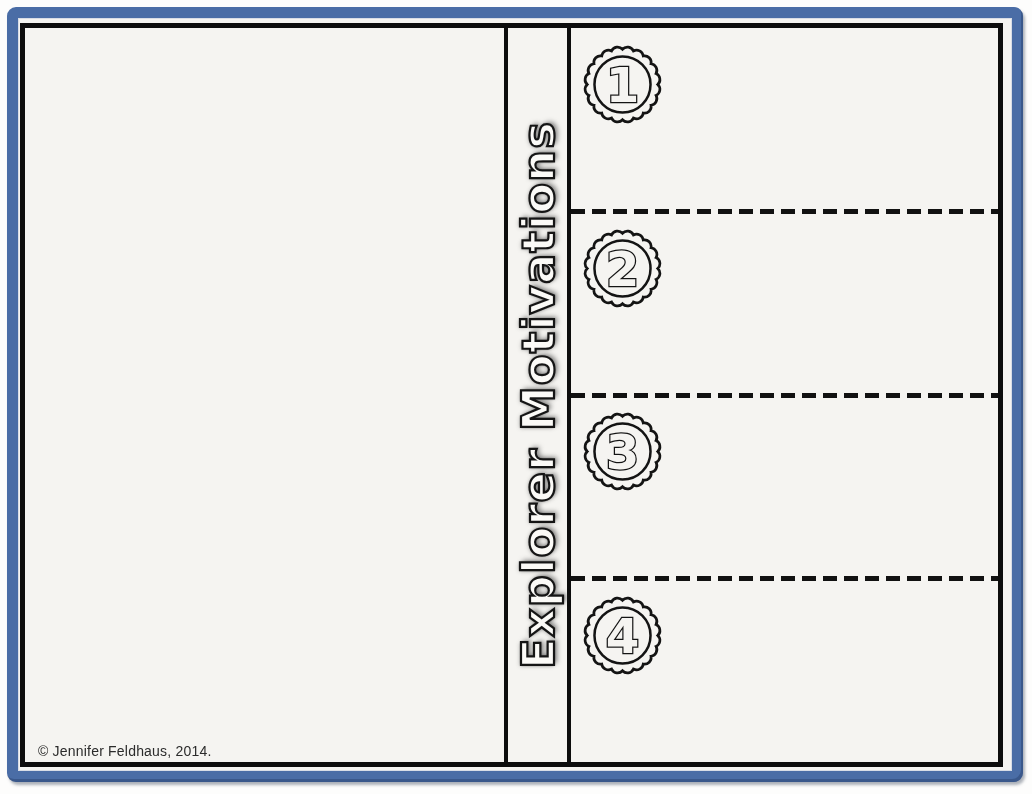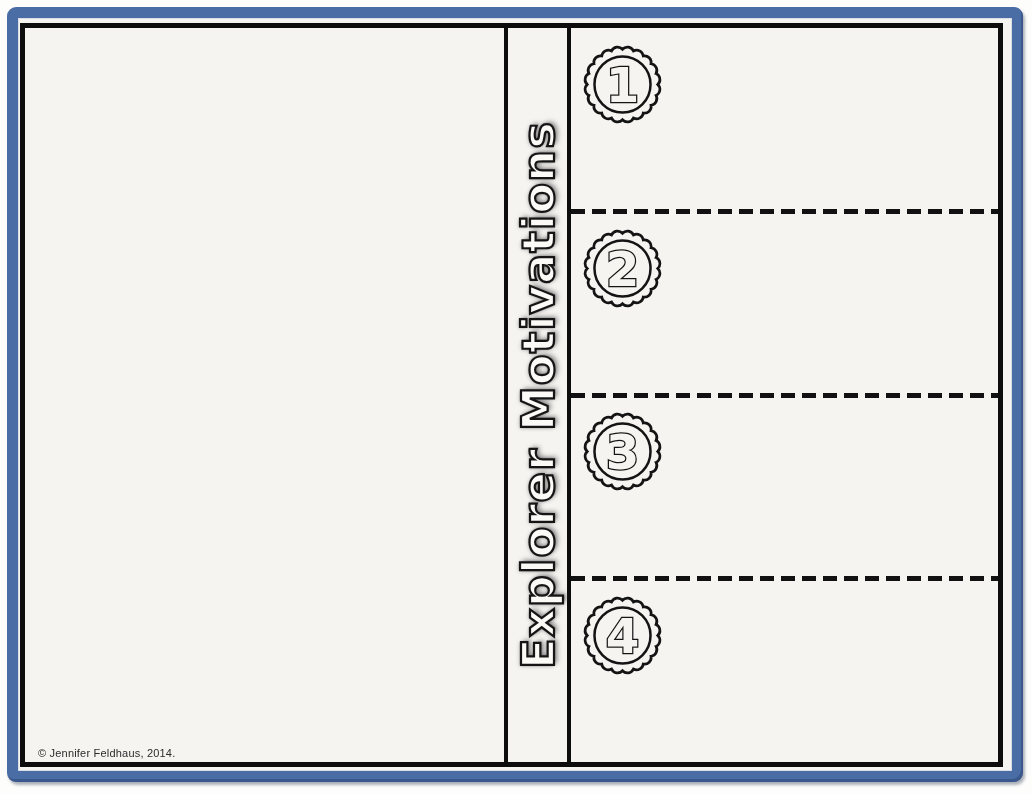--- a/index.html
+++ b/index.html
@@ -39,21 +39,21 @@
   }
 
   .left-panel {
     width: 483px;
     border-right: 4px solid #0d0d0d;
     position: relative;
   }
   .copyright {
     position: absolute;
     left: 13px; bottom: 3px;
-    font-size: 11px;
+    font-size: 14px;
     color: #2b2b2b;
     letter-spacing: 0.2px;
   }
 
   .title-strip {
     width: 63px;
     border-right: 4px solid #0d0d0d;
     position: relative;
   }
   .vertical-title {

